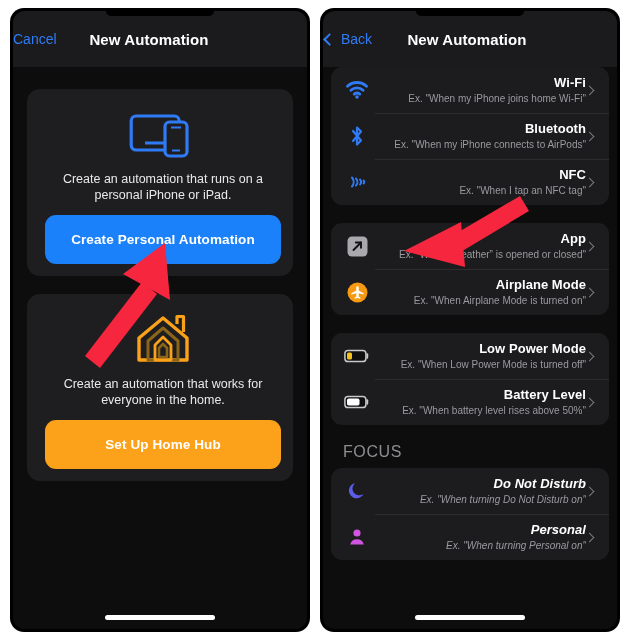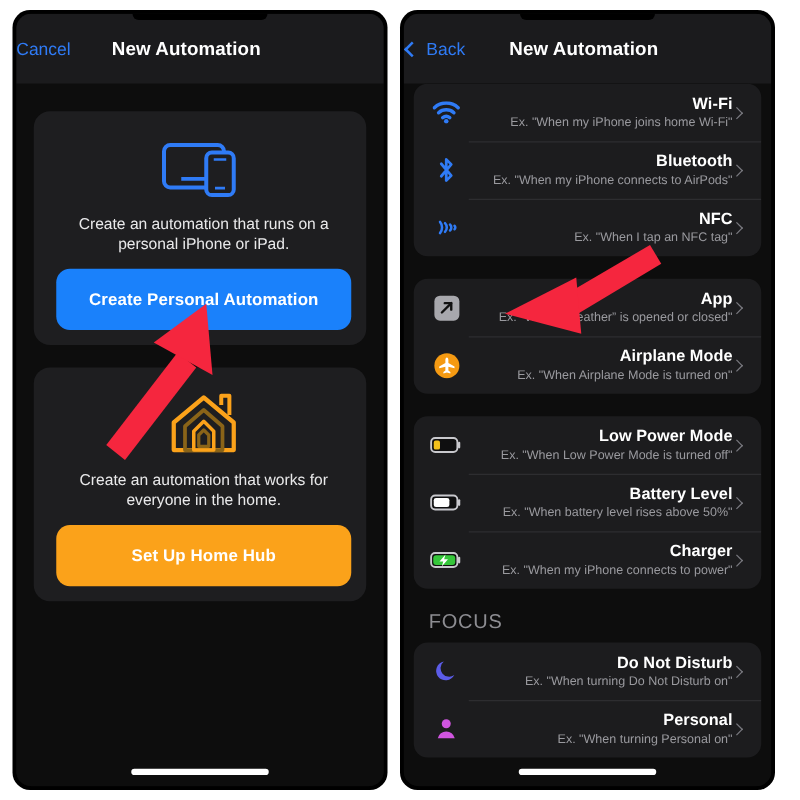--- a/index.html
+++ b/index.html
@@ -139,21 +139,21 @@
     background: #0d0d0d;
     padding: 0 8px;
     overflow: hidden;
   }
   .group {
     background: #1c1c1e;
     border-radius: 11px;
     overflow: hidden;
     margin-bottom: 18px;
   }
-  .group.tight { margin-bottom: 16px; }
+  .group.tight { margin-bottom: 16px; font-style: italic; }
   .section-label {
     color: #8d8d92;
     font-size: 16px;
     letter-spacing: .6px;
     padding: 0 12px 7px 12px;
   }
   .row {
     position: relative;
     display: flex;
     align-items: center;
@@ -382,35 +382,20 @@
                 <path d="M23.3 5.2 L23.3 8.8" stroke="#c8c8cd" stroke-width="1.8" stroke-linecap="round"></path>
               </svg>
             </div>
             <div class="row-text">
               <div class="row-title">Battery Level</div>
               <div class="row-sub">Ex. "When battery level rises above 50%"</div>
             </div>
             <span class="chev-right"></span>
           </div>
 
-          <div class="row">
-            <div class="row-icon">
-              <svg width="26" height="14" viewBox="0 0 26 14">
-                <rect x="0.9" y="1.4" width="21" height="11.2" rx="3.2" fill="#0f0f10" stroke="#c8c8cd" stroke-width="1.5"></rect>
-                <rect x="2.6" y="3.1" width="17.6" height="7.8" rx="2.4" fill="#35c63a"></rect>
-                <path d="M12.4 2.6 L7.6 8.1 L10.6 8.1 L9.4 12.2 L14.4 6.4 L11.3 6.4 Z" fill="#ffffff"></path>
-                <path d="M23.3 5.2 L23.3 8.8" stroke="#c8c8cd" stroke-width="1.8" stroke-linecap="round"></path>
-              </svg>
-            </div>
-            <div class="row-text">
-              <div class="row-title">Charger</div>
-              <div class="row-sub">Ex. "When my iPhone connects to power"</div>
-            </div>
-            <span class="chev-right"></span>
-          </div>
         </div>
 
         <div class="section-label">FOCUS</div>
         <div class="group tight">
           <div class="row">
             <div class="row-icon">
               <svg width="20" height="20" viewBox="0 0 20 20">
                 <path d="M16.4 12.9 A7.6 7.6 0 1 1 8.1 2.2 A6.4 6.4 0 0 0 16.4 12.9 Z" fill="#5b5ce8"></path>
               </svg>
             </div>

